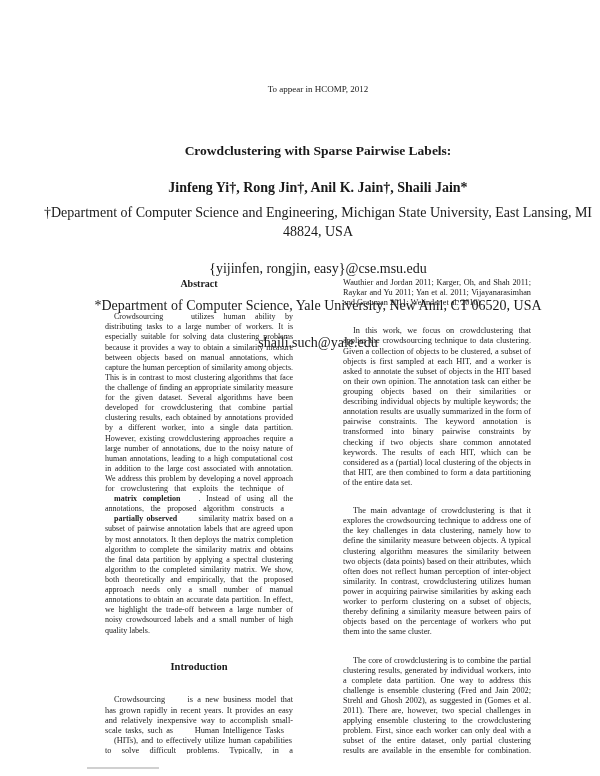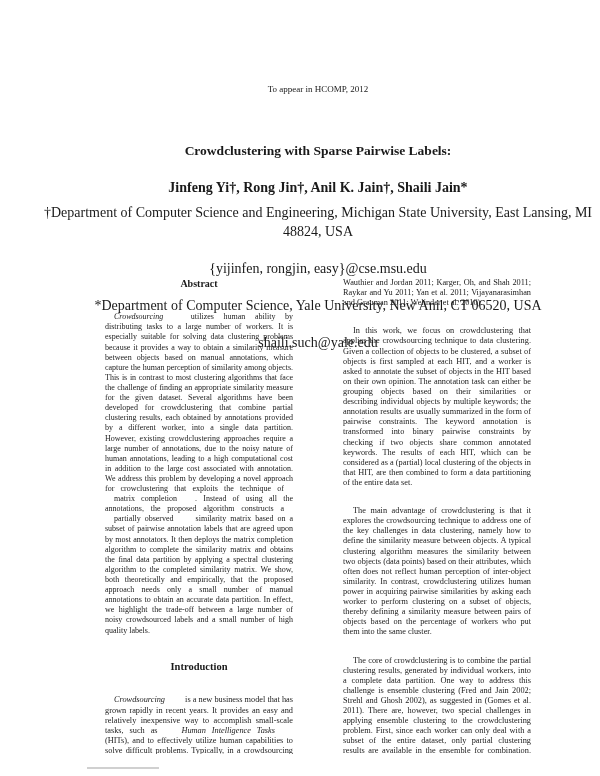--- a/index.html
+++ b/index.html
@@ -46,22 +46,22 @@
     text-align:center; font-weight:bold; font-size:10px;
     margin-bottom:4px;
   }
   .abs-text { font-size:8px; line-height:1.265; }
   .sec-heading {
     font-weight:bold; font-size:10.5px; text-align:center;
     margin-top:7px; margin-bottom:4px;
   }
   p { margin:0; }
   p.indent { text-indent:10px; }
-  .it { font-style:italic; }
-  .b { font-weight:normal; }
+  .it { }
+  .b { font-weight:bold; }
   .footnote {
     position:absolute; left:60px; top:736px; width:233px;
     background:#ffffff;
     font-size:6.9px; line-height:1.3; text-align:left;
   }
   .footnote-rule {
     width:72px; height:0; border-top:1px solid #444; margin-bottom:2px;
     transform:scaleY(0.5);
   }
   .pageno {

